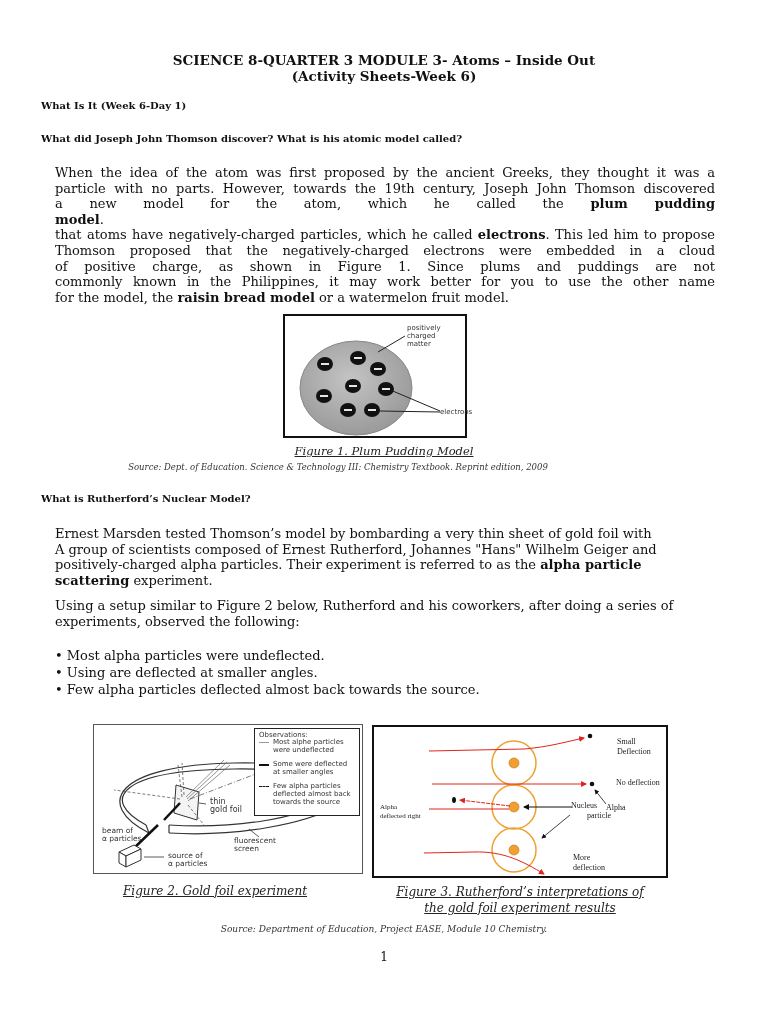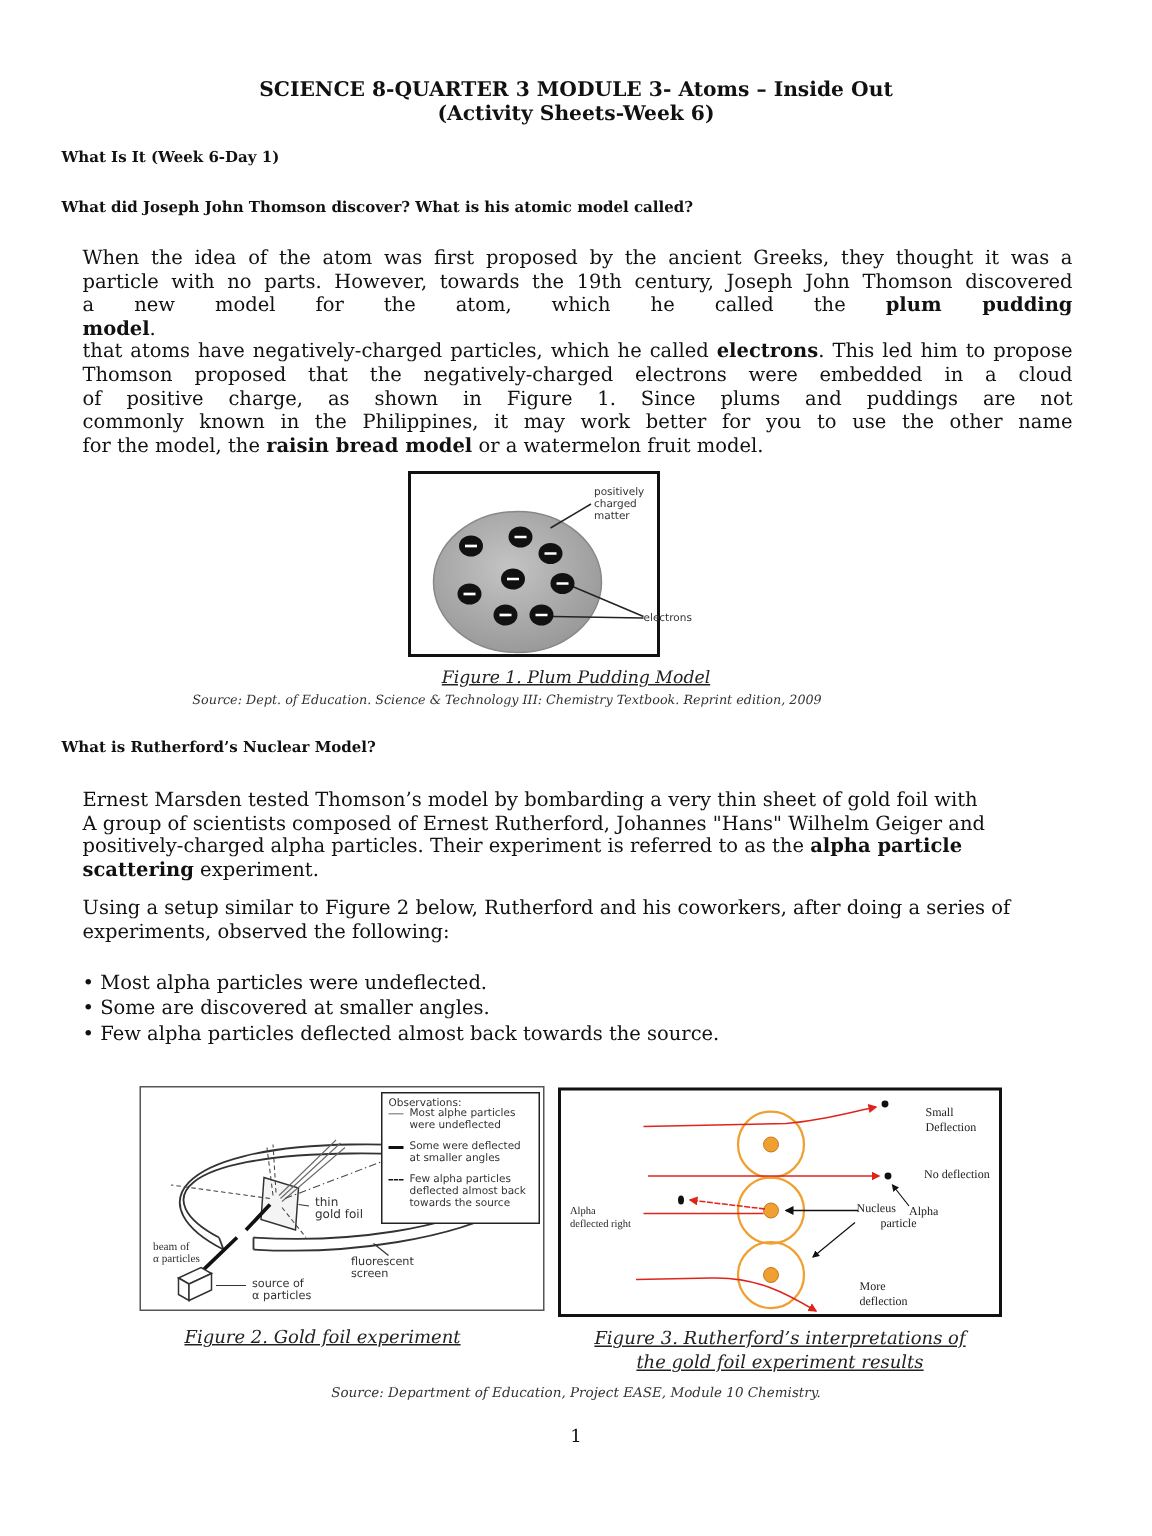--- a/index.html
+++ b/index.html
@@ -37,21 +37,21 @@
   <span class="line"><span>that atoms have negatively-charged particles, which he called </span><b>electrons</b><span>. This led him to propose</span></span>
 </div>
 
 <div class="abs para jl" style="top:243px;">
   <span class="line">Thomson proposed that the negatively-charged electrons were embedded in a cloud</span>
   <span class="line">of positive charge, as shown in Figure 1. Since plums and puddings are not</span>
   <span class="line">commonly known in the Philippines, it may work better for you to use the other name</span>
   <span class="line last"><span>for the model, the </span><b>raisin bread model</b><span> or a watermelon fruit model.</span></span>
 </div>
 
-<div class="abs figbox" style="left:272px; top:314px; width:168px; height:124px;">
+<div class="abs figbox" style="left:283px; top:314px; width:184px; height:124px;">
   <svg width="199" height="120" viewBox="0 0 199 120">
     <defs>
       <radialGradient id="g1" cx="45%" cy="40%" r="60%">
         <stop offset="0%" stop-color="#c4c4c4"></stop>
           <stop offset="100%" stop-color="#9a9a9a"></stop>
       </radialGradient>
     </defs>
     <ellipse cx="71" cy="72" rx="56" ry="47" fill="url(#g1)" stroke="#888" stroke-width="1"></ellipse>
     <line x1="93" y1="36" x2="120" y2="20" stroke="#222" stroke-width="1"></line>
     <line x1="103" y1="73" x2="155" y2="95" stroke="#222" stroke-width="1"></line>
@@ -97,21 +97,21 @@
   <div><b>scattering</b><span> experiment.</span></div>
 </div>
 
 <div class="abs para" style="top:598px; text-align:left;">
   <div>Using a setup similar to Figure 2 below, Rutherford and his coworkers, after doing a series of</div>
   <div>experiments, observed the following:</div>
 </div>
 
 <div class="abs bul" style="top:647px;">
   <div>• <span>Most alpha particles were undeflected.</span></div>
-  <div>• <span>Some are discovered at smaller angles.</span></div>
+  <div>• <span>Using are deflected at smaller angles.</span></div>
   <div>• <span>Few alpha particles deflected almost back towards the source.</span></div>
 </div>
 
 <div class="abs" style="left:93px; top:724px; width:270px; height:150px; border:1px solid #555; background:#fff; box-sizing:border-box;">
   <svg width="268" height="148" viewBox="0 0 268 148">
 
     <path d="M55 108 C 0 80, 20 40, 140 38 C 230 36, 260 60, 225 85" fill="none" stroke="#333" stroke-width="1.2"></path>
     <path d="M52 100 C 5 75, 25 45, 140 44 C 220 43, 250 60, 218 80" fill="none" stroke="#333" stroke-width="1.2"></path>
     <line x1="52" y1="100" x2="55" y2="108" stroke="#333" stroke-width="1.2"></line>
     <path d="M75 108 C 140 112, 210 100, 245 80" fill="none" stroke="#333" stroke-width="1.2"></path>
@@ -156,21 +156,21 @@
     <div class="lbl" style="position:absolute; left:18px; top:53px;">
         <div>Few alpha particles</div>
         <div>deflected almost back</div>
         <div>towards the source</div>
       </div>
   </div>
   <div class="abs lbl" style="left:116px; top:73px; font-size:8px;">
       <div>thin</div>
       <div>gold foil</div>
     </div>
-  <div class="abs lbl" style="left:8px; top:102px; font-size:7.5px;font-family:Liberation Serif, serif;">
+  <div class="abs lbl" style="left:8px; top:102px; font-size:7.5px;">
       <div>beam of</div>
       <div>α particles</div>
     </div>
   <div class="abs lbl" style="left:74px; top:127px; font-size:7.5px;">
       <div>source of</div>
       <div>α particles</div>
     </div>
   <div class="abs lbl" style="left:140px; top:112px; font-size:7.5px;">
       <div>fluorescent</div>
       <div>screen</div>

